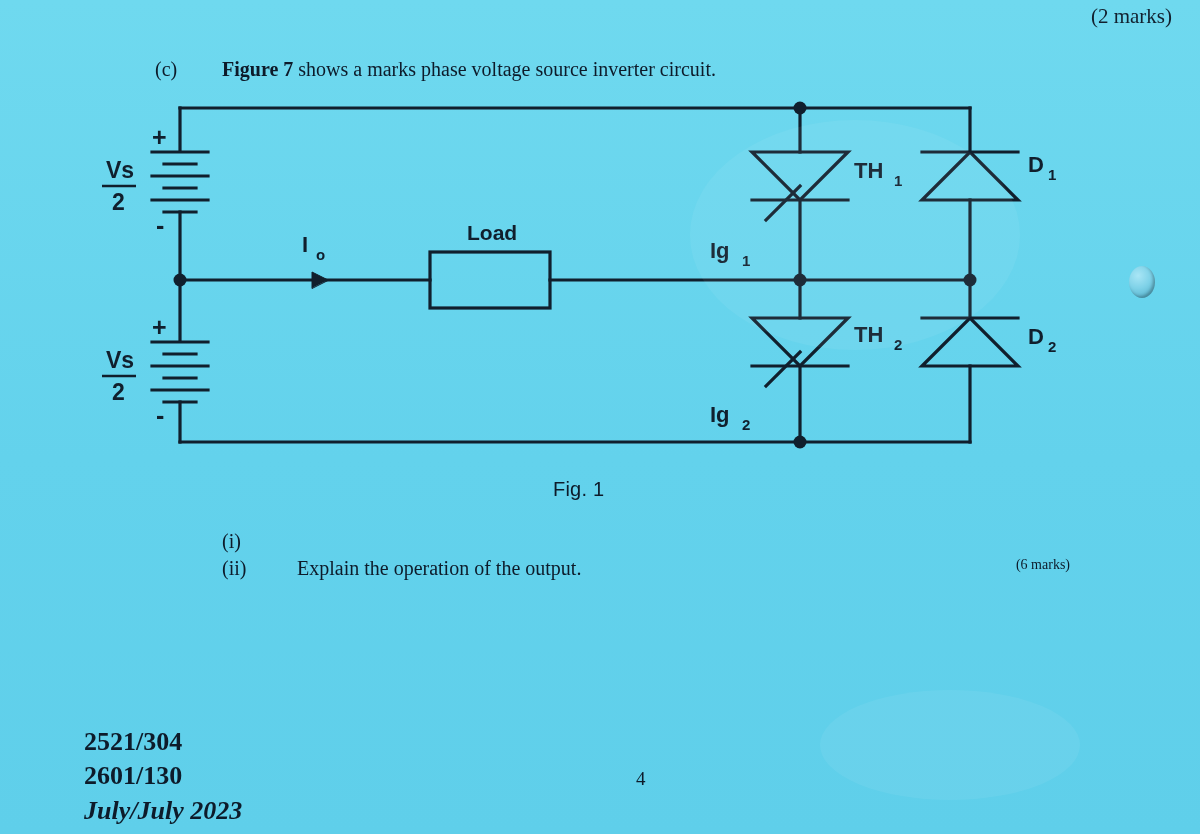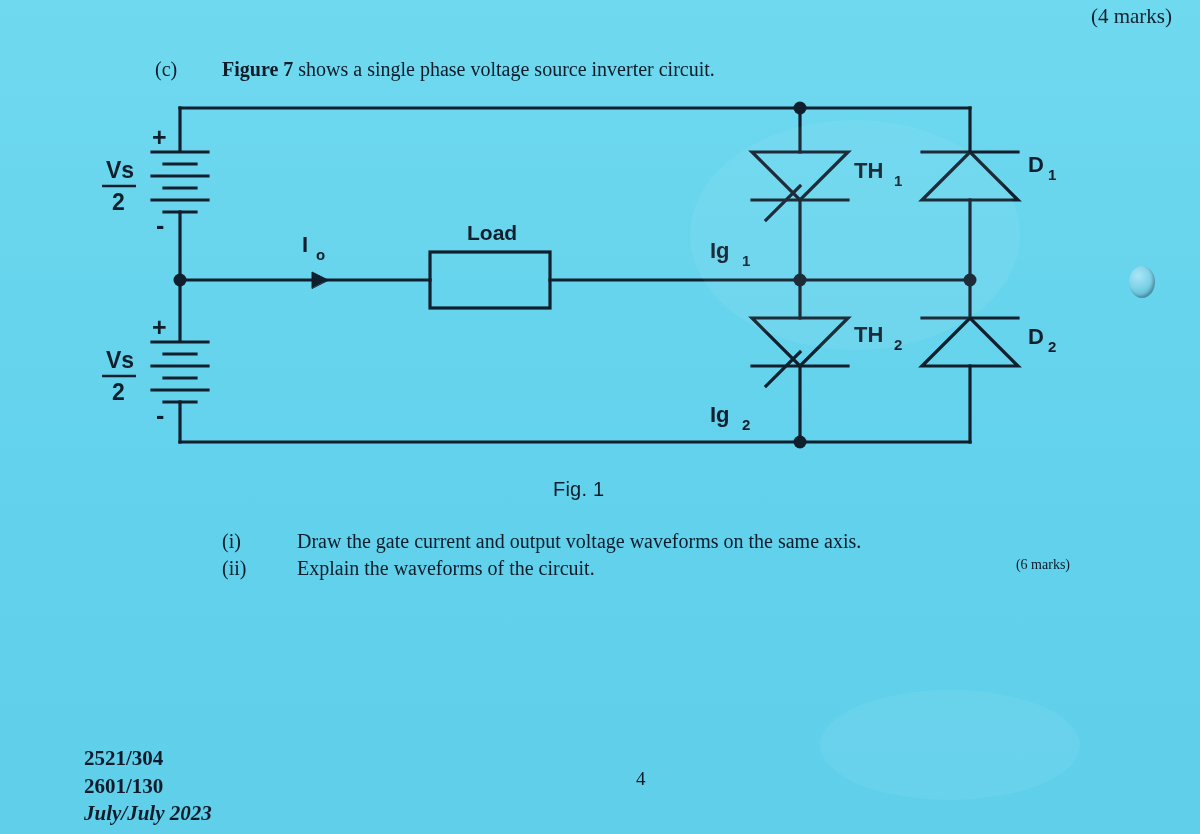--- a/index.html
+++ b/index.html
@@ -77,21 +77,21 @@
     position: absolute;
     top: 557px;
     right: 130px;
     font-size: 14px;
   }
 
   .footer {
     position: absolute;
     left: 84px;
     bottom: 6px;
-    font-size: 21px;
+    font-size: 26px;
     font-weight: bold;
     line-height: 1.32;
     margin-top: 44px;
   }
   .footer .italic {
     font-style: italic;
     font-weight: bold;
   }
   .page-number {
     position: absolute;
@@ -118,25 +118,25 @@
     pointer-events: none;
   }
   .s1 { left: 690px; top: 120px; width: 330px; height: 230px; }
   .s2 { left: 820px; top: 690px; width: 260px; height: 110px; }
 </style>
 </head>
 <body>
 
 <div class="page">
 
-  <div class="marks-top">(4 marks)</div>
+  <div class="marks-top">(2 marks)</div>
 
   <div class="q-label">(c)</div>
   <div class="q-text">
-    <b>Figure 7</b><span> shows a single phase voltage source inverter circuit.</span>
+    <b>Figure 7</b><span> shows a marks phase voltage source inverter circuit.</span>
   </div>
 
   <div class="circuit">
     <svg width="1060" height="380" viewBox="0 0 1060 380" xmlns="http://www.w3.org/2000/svg">
       <g stroke="#101f2d" stroke-width="3.2" fill="none" stroke-linecap="square">
 
         <path d="M120 18 L910 18"></path>
 
         <path d="M120 18 L120 60"></path>
 
@@ -238,23 +238,22 @@
 
         <text x="968" y="254" font-size="22" font-weight="bold">D</text>
         <text x="988" y="262" font-size="15" font-weight="bold">2</text>
       </g>
     </svg>
   </div>
 
   <div class="fig-caption">Fig. 1</div>
 
   <div class="sub-item sub-i-label">(i)</div>
-  <div class="sub-item sub-i-text">Draw the gate current and output voltage waveforms on the same axis.</div>
   <div class="sub-item sub-ii-label">(ii)</div>
-  <div class="sub-item sub-ii-text">Explain the waveforms of the circuit.</div>
+  <div class="sub-item sub-ii-text">Explain the operation of the output.</div>
 
   <div class="marks-bottom">(6 marks)</div>
 
   <div class="page-number">4</div>
 
   <div class="footer">
     <div>2521/304</div>
     <div>2601/130</div>
     <div class="italic">July/July 2023</div>
   </div>

